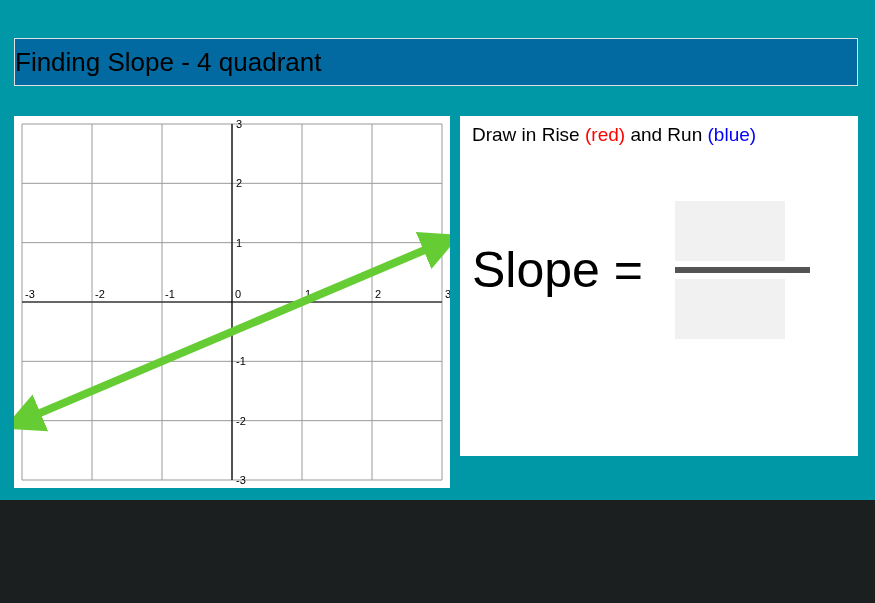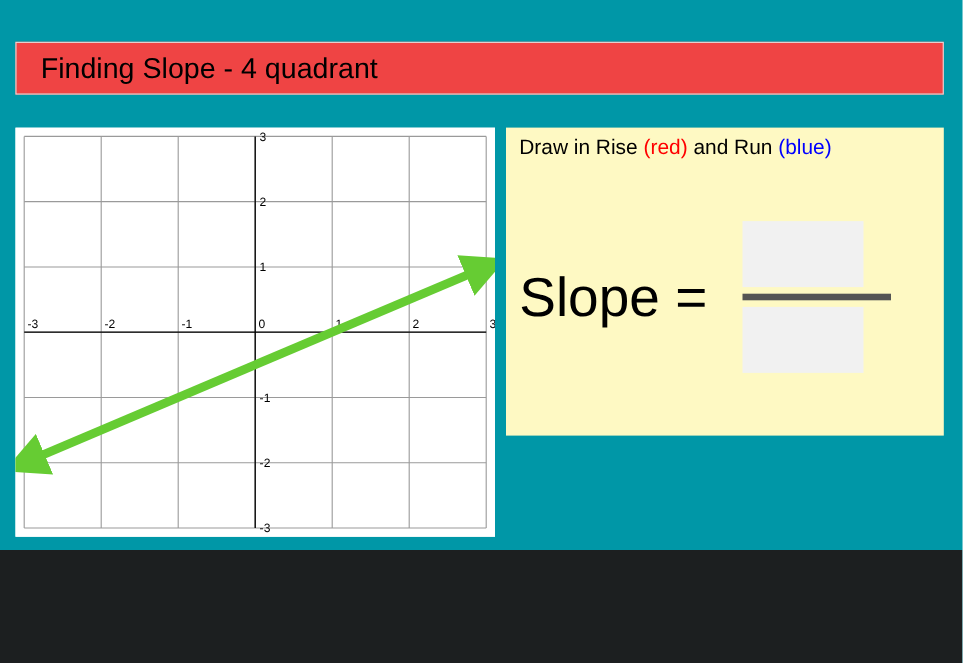--- a/index.html
+++ b/index.html
@@ -30,42 +30,42 @@
     width: 875px;
     height: 103px;
     background: #1c1f20;
   }
   .title-bar {
     position: absolute;
     left: 14px;
     top: 38px;
     width: 844px;
     height: 48px;
-    background: #ef4444;
+    background: #0369a1;
     box-sizing: border-box;
-    padding: 8px 22px;
+    padding: 8px 0;
     font-size: 26px;
     color: #000000;
     border: 1px solid #e0e0e0;
   }
   .left-panel {
     position: absolute;
     left: 14px;
     top: 116px;
     width: 436px;
     height: 372px;
     background: #ffffff;
   }
   .right-panel {
     position: absolute;
     left: 460px;
     top: 116px;
     width: 398px;
-    height: 280px;
-    background: #fef9c3;
+    height: 340px;
+    background: #ffffff;
     box-sizing: border-box;
     padding: 8px 12px;
   }
   .instruction {
     font-size: 19px;
     color: #000000;
   }
   .instruction .red { color: #ff0000; }
   .instruction .blue { color: #0000ff; }
   .slope-row {

